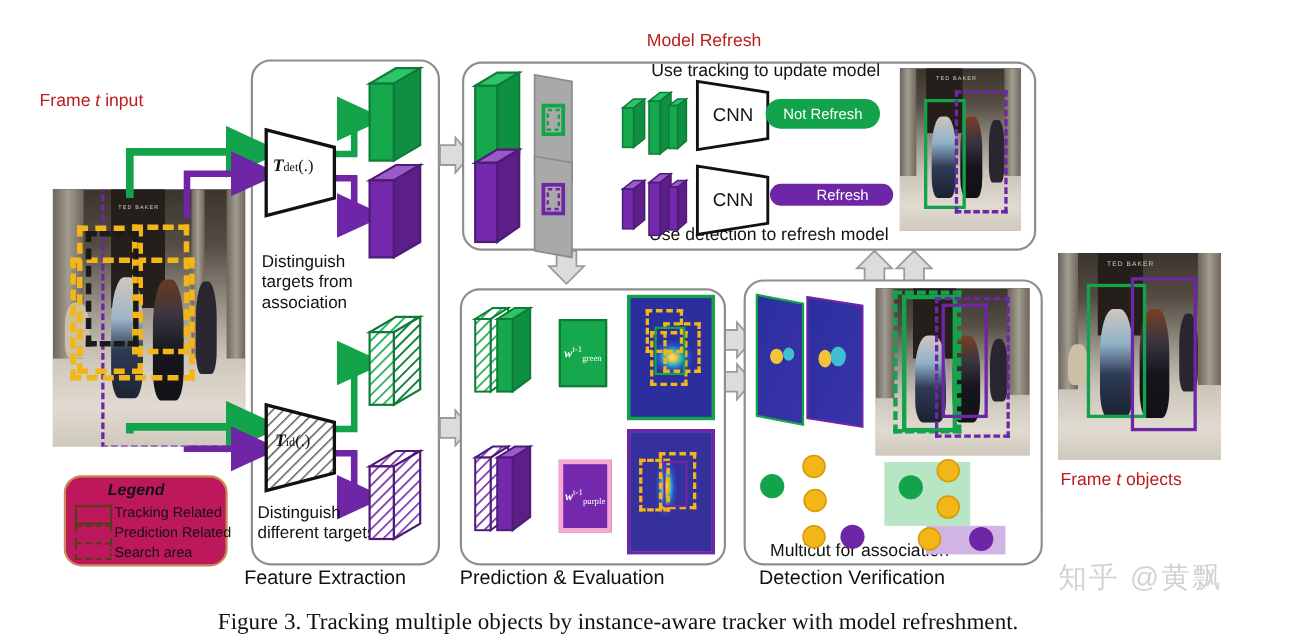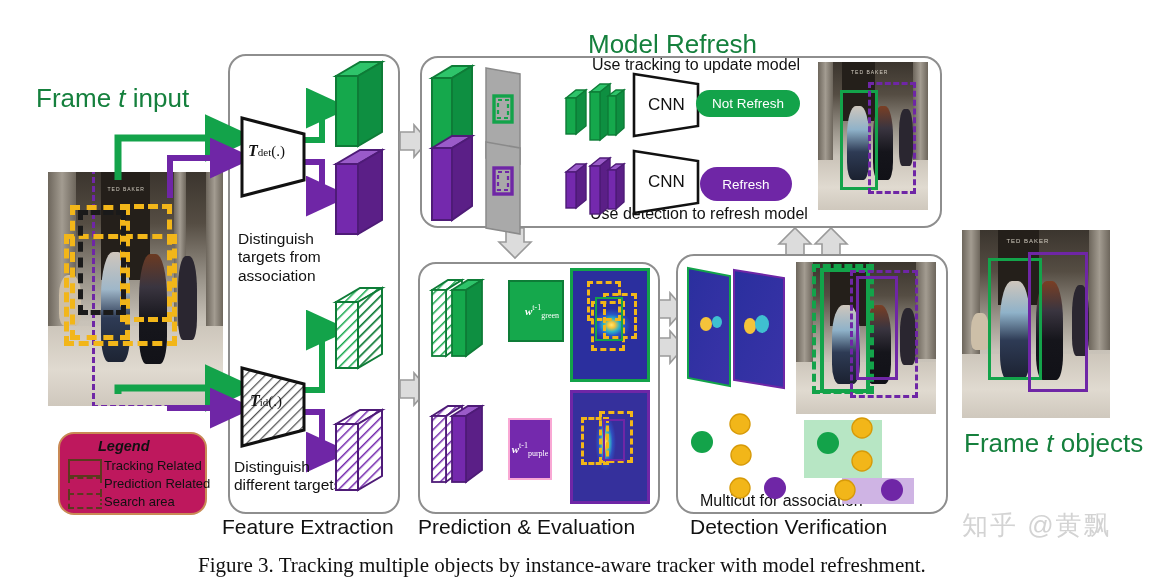--- a/index.html
+++ b/index.html
@@ -1,21 +1,21 @@
 <!DOCTYPE html>
 <html><head>
 <meta charset="utf-8">
 <style>
   html,body{margin:0;padding:0;background:#ffffff;}
   body{width:1174px;height:585px;position:relative;overflow:hidden;
        font-family:"Liberation Sans","DejaVu Sans",sans-serif;color:#111;}
   .abs{position:absolute;}
-  .ttl{font-size:26px;color:#15803d;white-space:nowrap;}
+  .ttl{font-size:16px;color:#b91c1c;white-space:nowrap;}
   .panel{position:absolute;border:2.5px solid #8e8e8e;border-radius:18px;background:#fff;}
-  .panel-label{position:absolute;font-size:21px;color:#111;white-space:nowrap;}
+  .panel-label{position:absolute;font-size:18px;color:#111;white-space:nowrap;}
   .small{font-size:15.5px;line-height:1.18;color:#111;}
   .mid{font-size:16px;color:#111;white-space:nowrap;}
   .cap{position:absolute;font-family:"Liberation Serif","DejaVu Serif",serif;font-size:21px;color:#111;white-space:nowrap;}
 
   
   .photo{position:absolute;overflow:hidden;background:#b9b4ad;}
   .ph-bg{position:absolute;inset:0;
      background:
        linear-gradient(180deg,#3b352e 0%,#554d43 22%,#9a948a 46%,#c8c2b8 64%,#ded8ce 100%);}
   .ph-ground{position:absolute;left:0;right:0;bottom:0;height:34%;
@@ -302,21 +302,21 @@
 <svg class="abs" style="left:628px;top:70px;width:80px;height:70px;">
   <polygon points="6,4 70,14 70,56 6,66" fill="#fff" stroke="#111" stroke-width="2.6"></polygon>
 </svg>
 <div class="cnnlbl" style="left:648px;top:95px;">CNN</div>
 <svg class="abs" style="left:628px;top:147px;width:80px;height:70px;">
   <polygon points="6,4 70,14 70,56 6,66" fill="#fff" stroke="#111" stroke-width="2.6"></polygon>
 </svg>
 <div class="cnnlbl" style="left:648px;top:172px;">CNN</div>
 
 <div class="pill" style="left:696px;top:90px;width:104px;height:27px;background:#13a34a;">Not Refresh</div>
-<div class="pill" style="left:700px;top:167px;width:92px;height:34px;background:#6f26a6;">Refresh</div>
+<div class="pill" style="left:700px;top:167px;width:92px;height:20px;background:#6f26a6;padding-left:20px;">Refresh</div>
 
 <div class="photo" style="left:818px;top:62px;width:110px;height:148px;">
   <div class="ph-bg"></div>
   <div class="ph-dark" style="left:22%;top:0;width:30%;height:40%;"></div>
   <div class="ph-col" style="left:0;top:0;width:14%;height:70%;"></div>
   <div class="ph-col" style="left:86%;top:0;width:14%;height:66%;"></div>
   <div class="ph-ground"></div>
   <div class="sign" style="left:30%;top:5%;">TED BAKER</div>
   <div class="ph-p" style="left:26%;top:30%;width:20%;height:50%;background:linear-gradient(180deg,#cfc6bc 0%,#8fb2c9 32%,#2e3b55 62%,#1b2130 100%);"></div>
   <div class="ph-p" style="left:50%;top:30%;width:18%;height:50%;background:linear-gradient(180deg,#7a3f24 0%,#3a3540 30%,#15151b 62%,#111117 100%);"></div>
@@ -338,27 +338,27 @@
 </svg>
 <svg class="abs" style="left:428px;top:404px;width:60px;height:92px;">
   <polygon points="4,12 20,2 34,2 18,12" fill="url(#hp)" stroke="#4e1b77" stroke-width="1.8"></polygon>
   <polygon points="18,12 34,2 34,66 18,78" fill="url(#hp)" stroke="#4e1b77" stroke-width="1.8"></polygon>
   <rect x="4" y="12" width="14" height="66" fill="url(#hp)" stroke="#4e1b77" stroke-width="1.8"></rect>
   <polygon points="24,12 40,2 54,2 38,12" fill="#9a5bc9" stroke="#4e1b77" stroke-width="1.8"></polygon>
   <polygon points="38,12 54,2 54,66 38,78" fill="#5b1f87" stroke="#4e1b77" stroke-width="1.8"></polygon>
   <rect x="24" y="12" width="14" height="66" fill="#7429ad" stroke="#4e1b77" stroke-width="1.8"></rect>
 </svg>
 
-<div class="abs" style="left:508px;top:280px;width:40px;height:58px;background:#15a84c;border:2px solid #0e7c37;
-            display:flex;align-items:center;justify-content:center;padding-left:12px;">
+<div class="abs" style="left:508px;top:290px;width:40px;height:58px;background:#15a84c;border:2px solid #0e7c37;
+            display:flex;align-items:center;justify-content:center;">
   <span style="color:#fff;font-family:'Liberation Serif',serif;font-size:11px;white-space:nowrap;">
     <b><i>w</i></b><sup style="font-size:8px;">t-1</sup><sub style="font-size:8px;">green</sub>
   </span>
 </div>
-<div class="abs" style="left:508px;top:418px;width:40px;height:58px;background:#7429ad;border:2px solid #f9a8d4;
+<div class="abs" style="left:508px;top:418px;width:40px;height:58px;background:#7429ad;border:4px solid #f9a8d4;
             display:flex;align-items:center;justify-content:center;">
   <span style="color:#fff;font-family:'Liberation Serif',serif;font-size:11px;white-space:nowrap;">
     <b><i>w</i></b><sup style="font-size:8px;">t-1</sup><sub style="font-size:8px;">purple</sub>
   </span>
 </div>
 
 <div class="heat" style="left:570px;top:268px;width:74px;height:108px;border:3px solid #13a34a;">
   <div class="dbox" style="left:14px;top:10px;width:34px;height:40px;border:3px dashed #f2b619;"></div>
   <div class="dbox" style="left:30px;top:22px;width:34px;height:46px;border:3px dashed #f2b619;"></div>
   <div class="dbox" style="left:18px;top:30px;width:34px;height:50px;border:3px dashed #f2b619;"></div>

